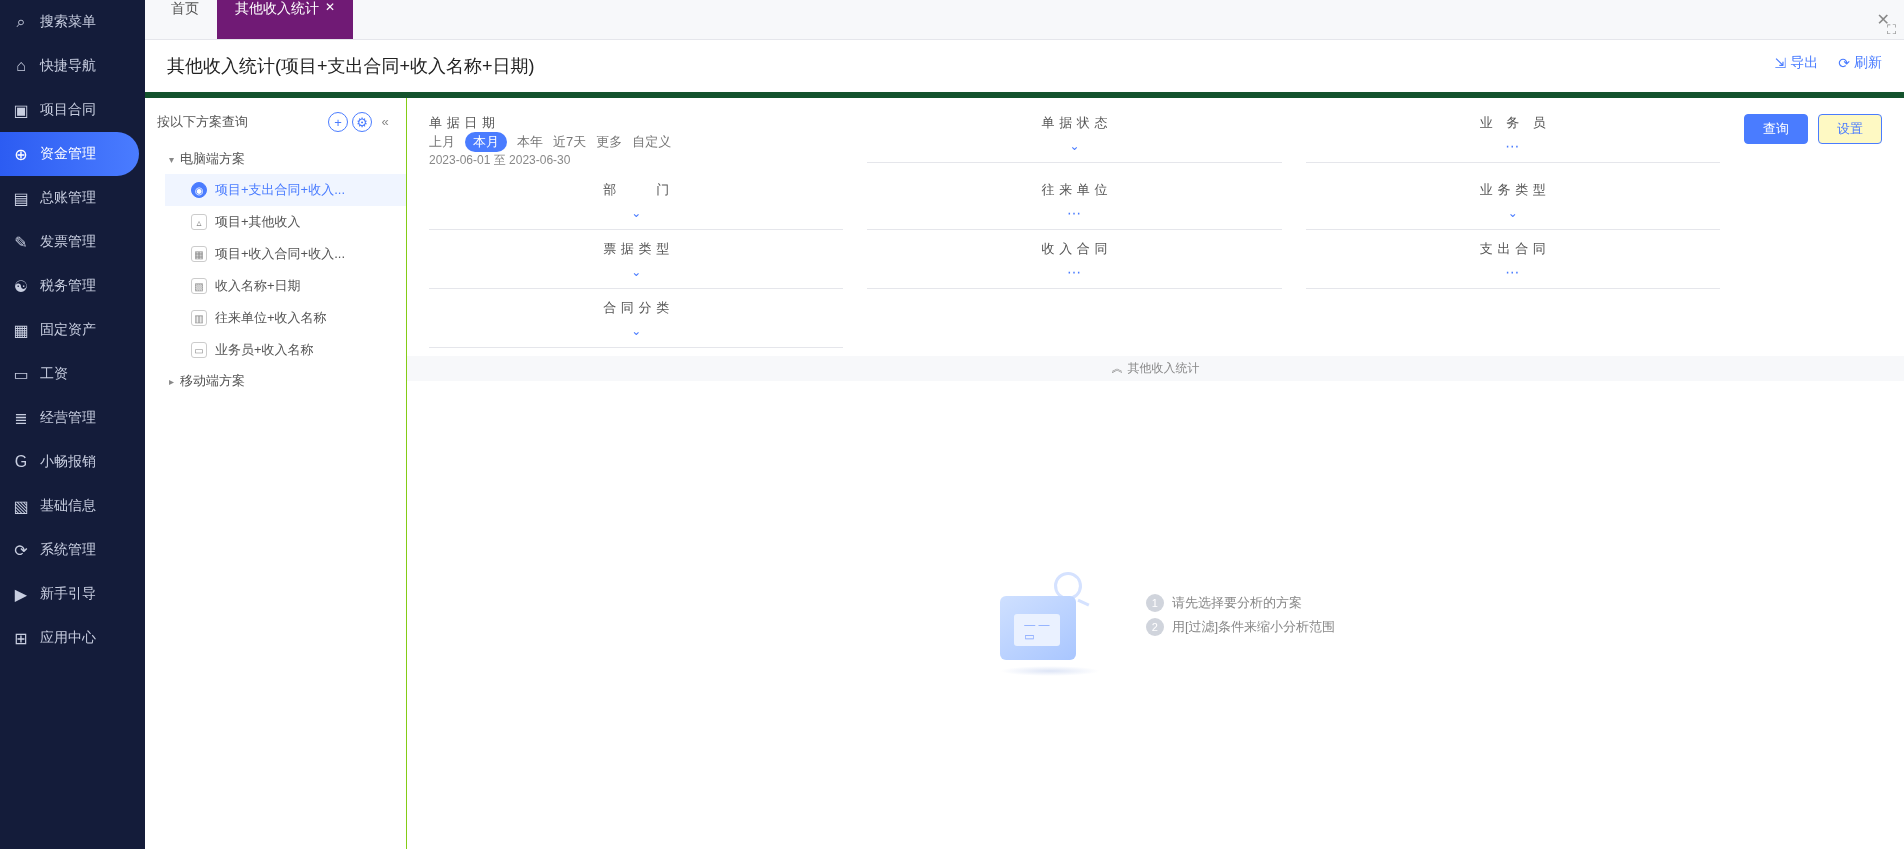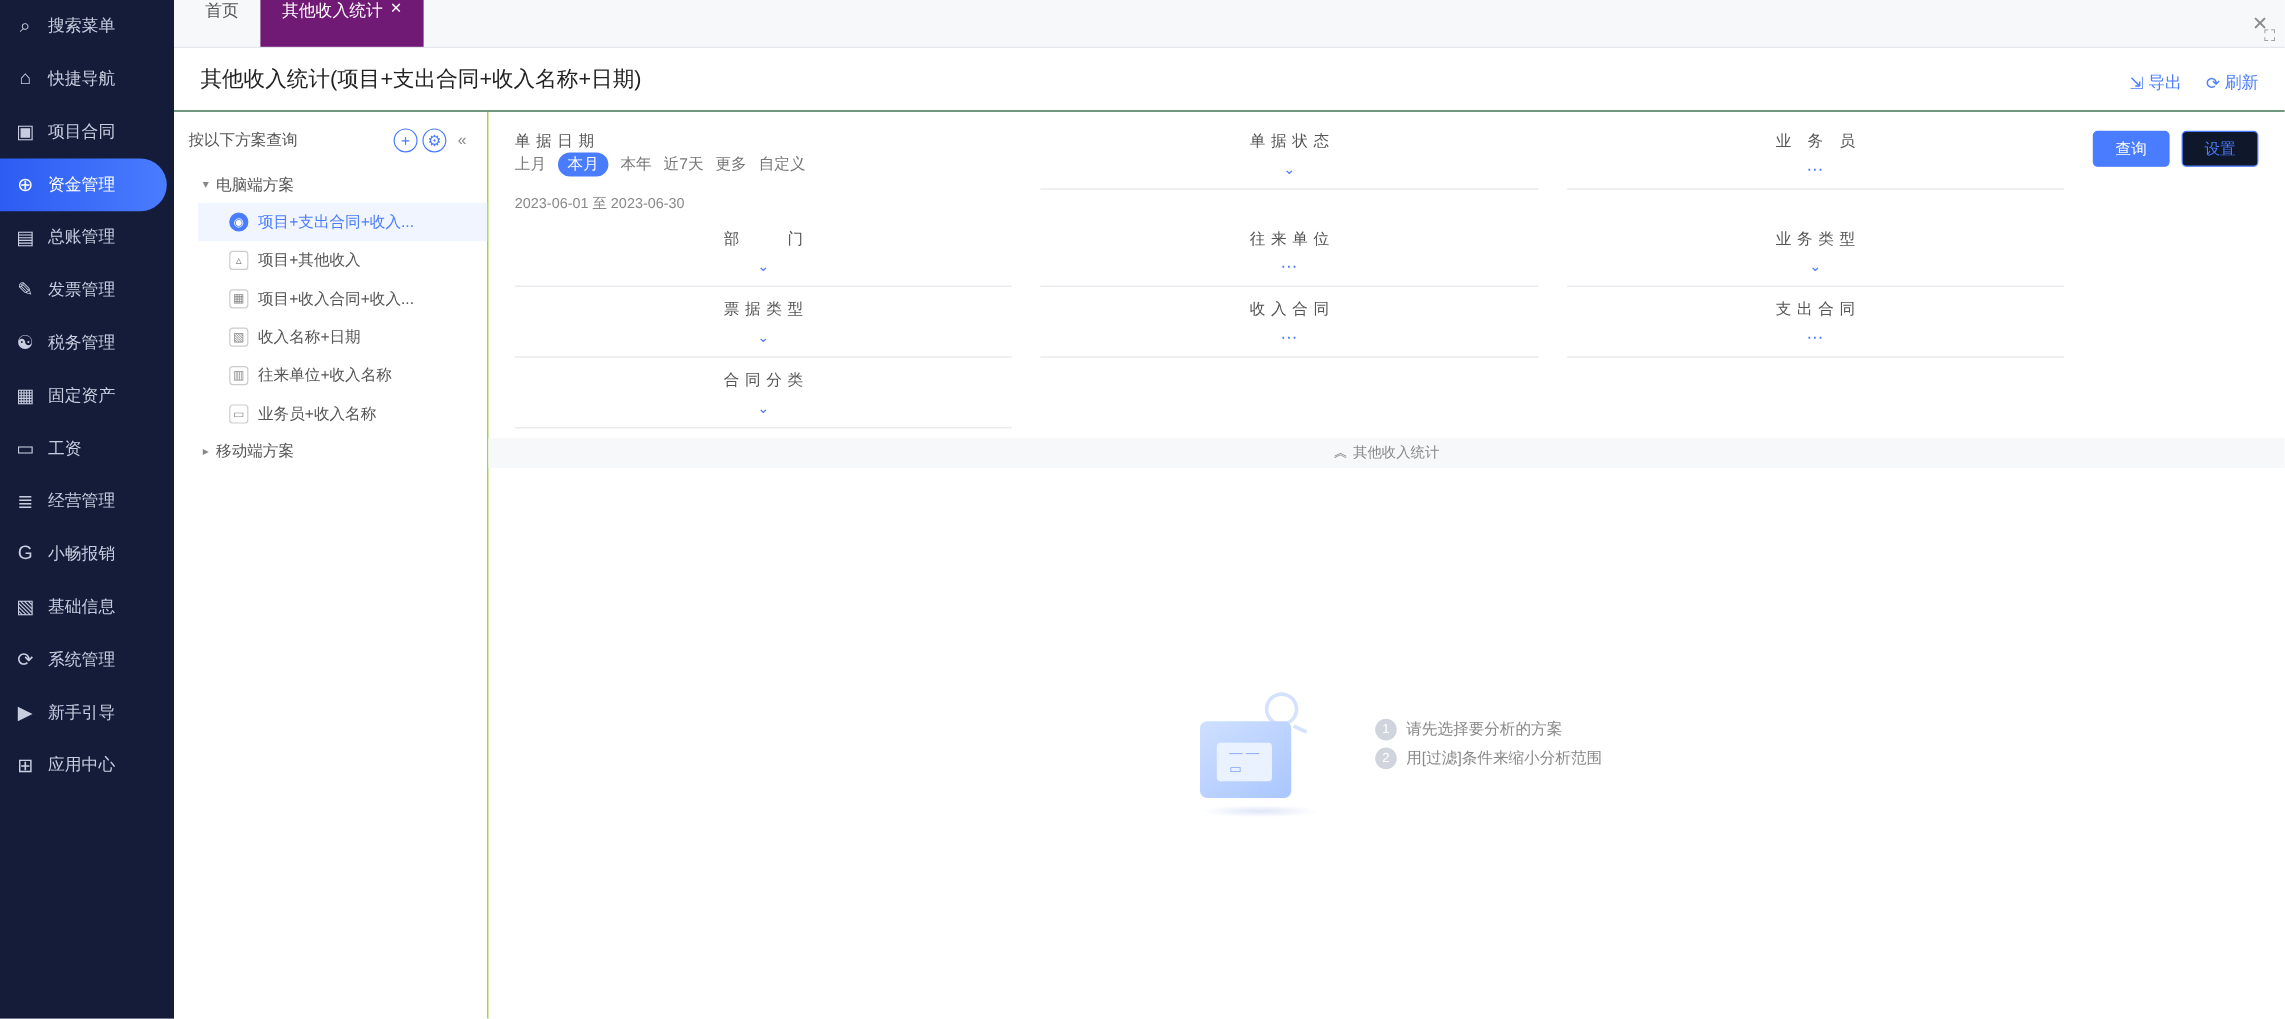--- a/index.html
+++ b/index.html
@@ -7,21 +7,21 @@
 .sidebar { width: 145px; background: #141c3a; color: #c8cee0; height: 100%; overflow-y: auto; flex-shrink: 0; }
 .side-item { display: flex; align-items: center; padding: 13px 12px; cursor: pointer; gap: 10px; font-size: 14px; }
 .side-item.active { background: linear-gradient(90deg,#2c5cf2,#4a7cff); color: #fff; border-radius: 0 24px 24px 0; margin-right: 6px; }
 .side-item .icon { width: 18px; height: 18px; display: inline-flex; align-items: center; justify-content: center; font-size: 16px; }
 .main { flex: 1; display: flex; flex-direction: column; height: 100%; }
 .tabbar { height: 40px; background: #f7f8fa; display: flex; align-items: center; border-bottom: 1px solid #e5e6eb; padding: 0 8px; }
 .tab { padding: 0 18px; height: 100%; display: flex; gap: 6px; font-size: 14px; color: #555; cursor: pointer; }
 .tab.active { background: #701a75; color: #fff; }
 .tab .close { font-size: 12px; cursor: pointer; }
 .tabbar-right { margin-left: auto; display: flex; padding-right: 6px; gap: 14px; color: #888; }
-.page-head { display: flex; align-items: flex-end; padding: 14px 22px; border-bottom: 1px solid #14532d; }
+.page-head { display: flex; align-items: flex-start; padding: 14px 22px; border-bottom: 6px solid #14532d; }
 .page-title { font-size: 18px; color: #222; font-weight: 500; }
 .head-actions { margin-left: auto; display: flex; gap: 20px; color: #4a7cff; font-size: 14px; }
 .head-actions .act { display: flex; align-items: center; gap: 4px; cursor: pointer; }
 .content { display: flex; flex: 1; overflow: hidden; }
 .scheme-panel { width: 262px; border-right: 1px solid #84cc16; padding: 8px 0; font-size: 13px; }
 .scheme-head { display: flex; align-items: center; padding: 6px 12px; color: #555; }
 .scheme-head .h-actions { margin-left: auto; display: flex; gap: 4px; }
 .circle-btn { width: 20px; height: 20px; border: 1px solid #4a7cff; border-radius: 50%; color: #4a7cff; display: flex; align-items: center; justify-content: center; font-size: 13px; cursor: pointer; }
 .collapse-btn { width: 18px; height: 18px; color: #888; display: flex; align-items: center; justify-content: center; cursor: pointer; font-size: 13px; }
 .tree { padding: 6px 0; }
@@ -35,23 +35,23 @@
 .filter-area { flex: 1; display: flex; flex-direction: column; }
 .filter-grid { display: grid; grid-template-columns: 1fr 1fr 1fr auto; gap: 10px 24px; padding: 16px 22px 8px; align-items: start; }
 .field { display: flex; align-items: center; gap: 0; border-bottom: 1px solid #e5e6eb; min-height: 34px; padding-bottom: 2px; flex-direction: column; }
 .field-label { width: 66px; color: #555; flex-shrink: 0; text-align: justify; text-align-last: justify; }
 .field-body { flex: 1; display: flex; align-items: center; min-height: 28px; }
 .chev { color: #4a7cff; font-size: 12px; margin-left: auto; }
 .dots { color: #4a7cff; font-size: 14px; letter-spacing: 1px; margin-left: auto; cursor: pointer; }
 .date-opts { display: flex; align-items: center; gap: 10px; color: #777; font-size: 13px; }
 .date-opt { cursor: pointer; }
 .date-opt.active { background: #4a7cff; color: #fff; border-radius: 10px; padding: 1px 8px; }
-.date-range { color: #888; font-size: 12px; margin-top: 14px; }
+.date-range { color: #888; font-size: 12px; margin-top: 0; }
 .action-col { display: flex; flex-direction: row; gap: 10px; }
-.btn { border: 1px solid #4a7cff; color: #4a7cff; background: #0f172a; border-radius: 4px; padding: 5px 18px; font-size: 13px; cursor: pointer; text-align: center; }
+.btn { border: 1px solid #4a7cff; color: #4a7cff; background: #fef9c3; border-radius: 4px; padding: 5px 18px; font-size: 13px; cursor: pointer; text-align: center; }
 .btn.primary { background: #4a7cff; color: #fff; }
 .collapse-bar { text-align: center; background: #f7f8fa; color: #888; font-size: 12px; padding: 4px 0; cursor: pointer; display: flex; align-items: center; justify-content: center; gap: 4px; }
 .empty-zone { flex: 1; display: flex; align-items: center; justify-content: center; gap: 30px; }
 .empty-img { width: 140px; height: 130px; position: relative; }
 .empty-box { position: absolute; left: 24px; top: 46px; width: 76px; height: 64px; background: linear-gradient(145deg,#cfe0ff,#a9c6ff); border-radius: 6px; }
 .empty-face { position: absolute; left: 38px; top: 64px; width: 46px; height: 32px; background: #eaf1ff; border-radius: 3px; display: flex; align-items: center; justify-content: center; color: #7fa3ff; font-size: 11px; }
 .empty-mag { position: absolute; left: 78px; top: 22px; width: 28px; height: 28px; border: 3px solid #d5e2ff; border-radius: 50%; transform: rotate(25deg); }
 .empty-mag::after { content: ""; position: absolute; width: 12px; height: 3px; background: #d5e2ff; left: 26px; top: 18px; }
 .empty-shadow { position: absolute; bottom: 4px; left: 24px; width: 100px; height: 10px; background: radial-gradient(ellipse, rgba(120,150,220,0.25) 0%, transparent 70%); }
 .empty-steps { color: #888; }

